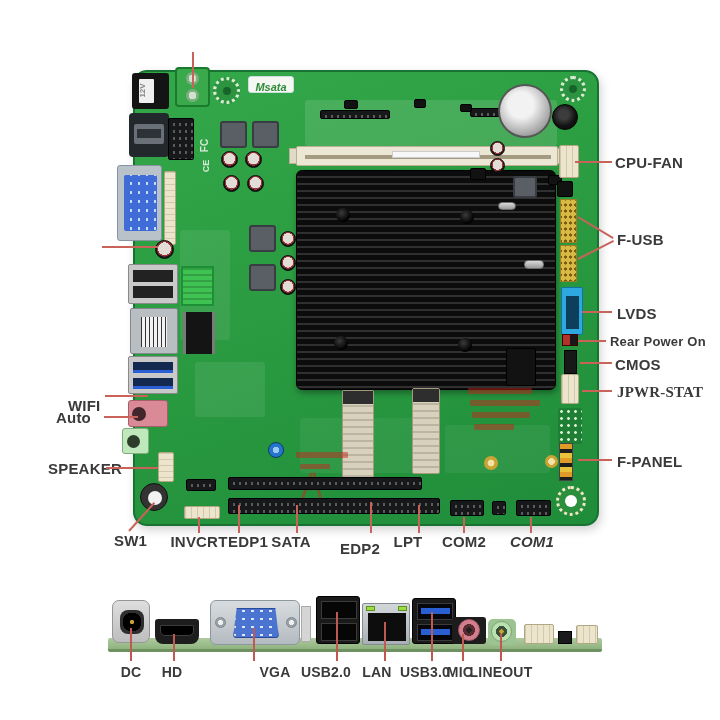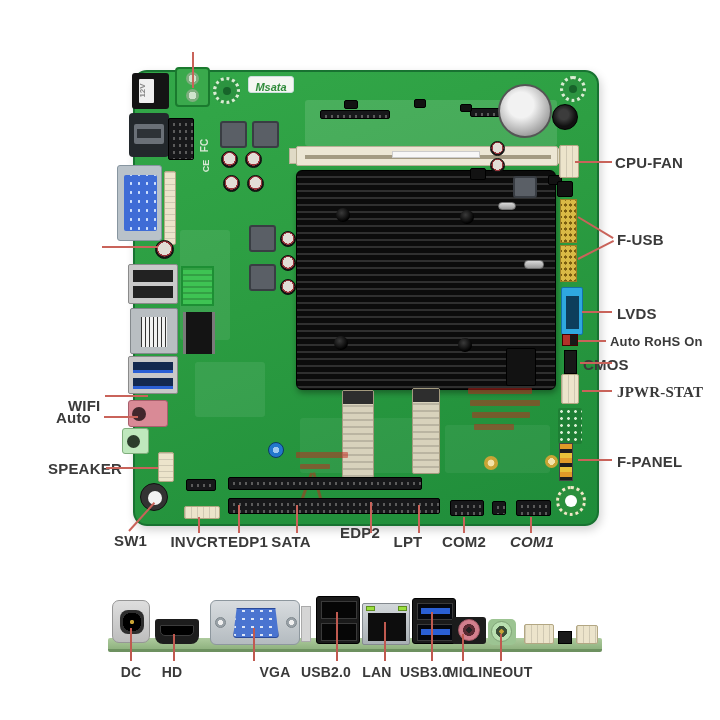--- a/index.html
+++ b/index.html
@@ -220,21 +220,21 @@
 
   <div class="lbl center" style="left:199px;top:533px;">INVCRT</div>
   <div class="leadv" style="left:198px;top:517px;height:16px;"></div>
 
   <div class="lbl center" style="left:248px;top:533px;">EDP1</div>
   <div class="leadv" style="left:238px;top:505px;height:28px;"></div>
 
   <div class="lbl center" style="left:291px;top:533px;">SATA</div>
   <div class="leadv" style="left:296px;top:505px;height:28px;"></div>
 
-  <div class="lbl center" style="left:360px;top:524px;">EDP2</div>
+  <div class="lbl center" style="left:360px;top:540px;">EDP2</div>
   <div class="leadv" style="left:370px;top:502px;height:31px;"></div>
 
   <div class="lbl center" style="left:408px;top:533px;">LPT</div>
   <div class="leadv" style="left:418px;top:505px;height:28px;"></div>
 
   <div class="lbl center" style="left:464px;top:533px;">COM2</div>
   <div class="leadv" style="left:463px;top:517px;height:16px;"></div>
 
   <div class="lbl center" style="left:532px;top:533px;font-style:italic;">COM1</div>
   <div class="leadv" style="left:530px;top:517px;height:16px;"></div>
@@ -242,24 +242,24 @@
   <div class="lbl" style="left:615px;top:154px;">CPU-FAN</div>
   <div class="lead" style="left:575px;top:161px;width:37px;"></div>
 
   <div class="lbl" style="left:617px;top:231px;">F-USB</div>
   <div class="lead" style="left:578px;top:216px;width:41px;transform:rotate(31deg);"></div>
   <div class="lead" style="left:578px;top:258px;width:40px;transform:rotate(-27deg);"></div>
 
   <div class="lbl" style="left:617px;top:305px;">LVDS</div>
   <div class="lead" style="left:582px;top:311px;width:30px;"></div>
 
-  <div class="lbl small" style="left:610px;top:334px;">Auto RoHS On</div>
+  <div class="lbl small" style="left:610px;top:334px;">Rear Power On</div>
   <div class="lead" style="left:578px;top:340px;width:28px;"></div>
 
-  <div class="lbl" style="left:583px;top:356px;">CMOS</div>
+  <div class="lbl" style="left:615px;top:356px;">CMOS</div>
   <div class="lead" style="left:580px;top:362px;width:32px;"></div>
 
   <div class="lbl" style="left:617px;top:384px;font-family:Liberation Serif, serif;">JPWR-STAT</div>
   <div class="lead" style="left:582px;top:390px;width:30px;"></div>
 
   <div class="lbl" style="left:617px;top:453px;">F-PANEL</div>
   <div class="lead" style="left:578px;top:459px;width:34px;"></div>
 
   <div class="iostrip"></div>
 

